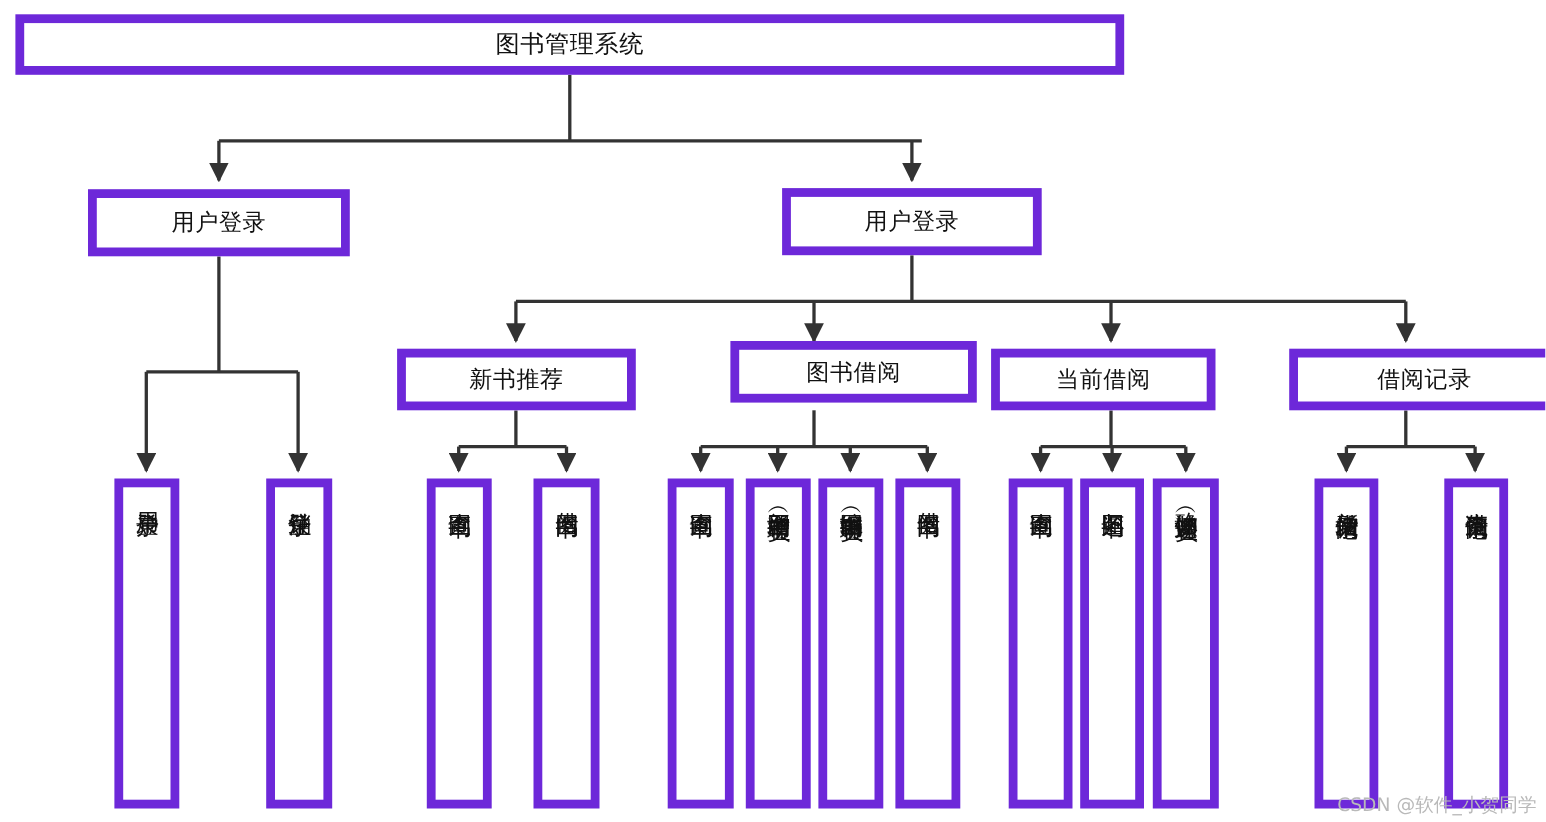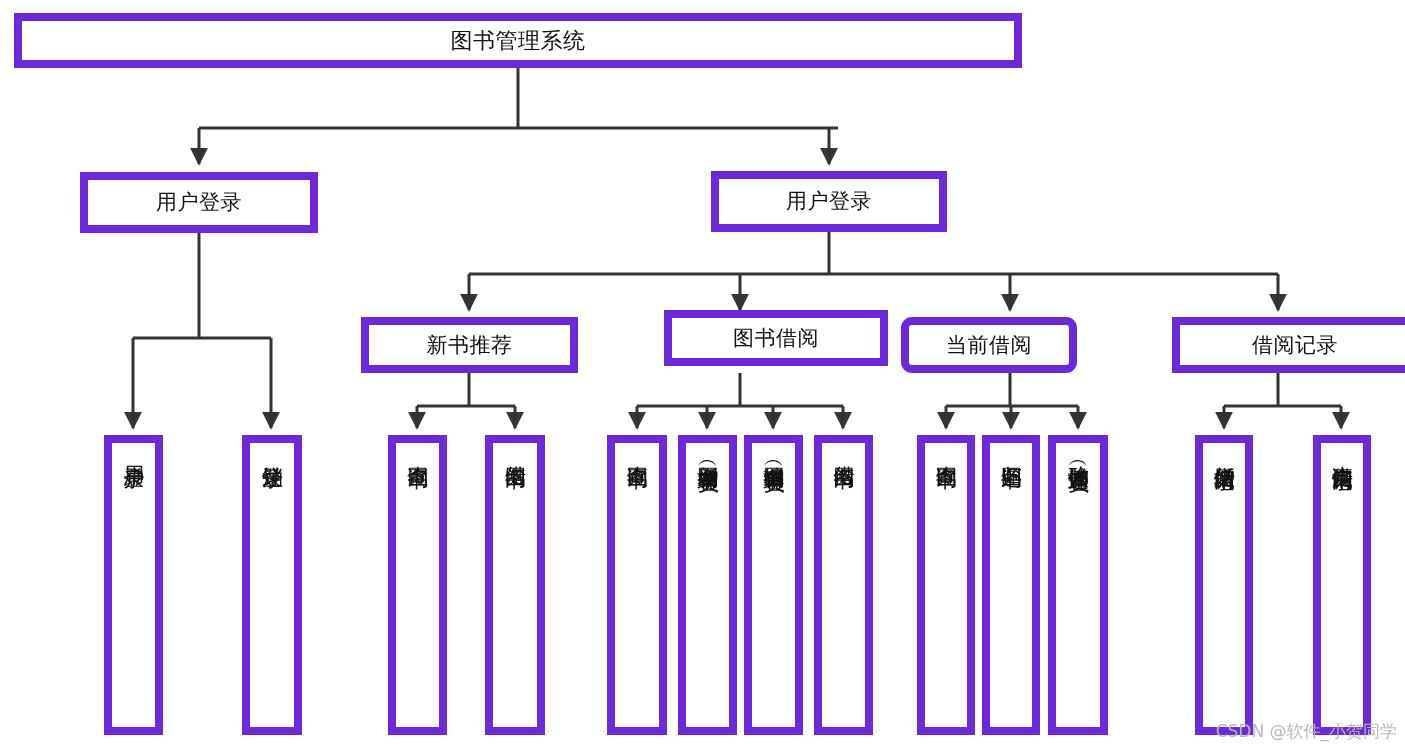--- a/index.html
+++ b/index.html
@@ -138,21 +138,21 @@
   <div class="node horizontal" style="left:711px; top:171px; width:236px; height:61px;">
     <span class="node-label">用户登录</span>
   </div>
 
   <div class="node horizontal" style="left:361px; top:317px; width:217px; height:56px;">
     <span class="node-label">新书推荐</span>
   </div>
   <div class="node horizontal" style="left:632px; top:310px; width:224px; height:56px;margin-left:32px;">
     <span class="node-label">图书借阅</span>
   </div>
-  <div class="node horizontal" style="left:901px; top:317px; width:176px; height:56px;border-radius:11px;">
+  <div class="node horizontal" style="left:901px; top:317px; width:204px; height:56px;">
     <span class="node-label">当前借阅</span>
   </div>
   <div class="node horizontal" style="left:1172px; top:317px; width:246px; height:56px;">
     <span class="node-label">借阅记录</span>
   </div>
 
   <div class="node vertical" style="left:104px; top:435px; width:59px; height:300px;">
     <span class="node-label">用户登录</span>
   </div>
   <div class="node vertical" style="left:242px; top:435px; width:60px; height:300px;">

